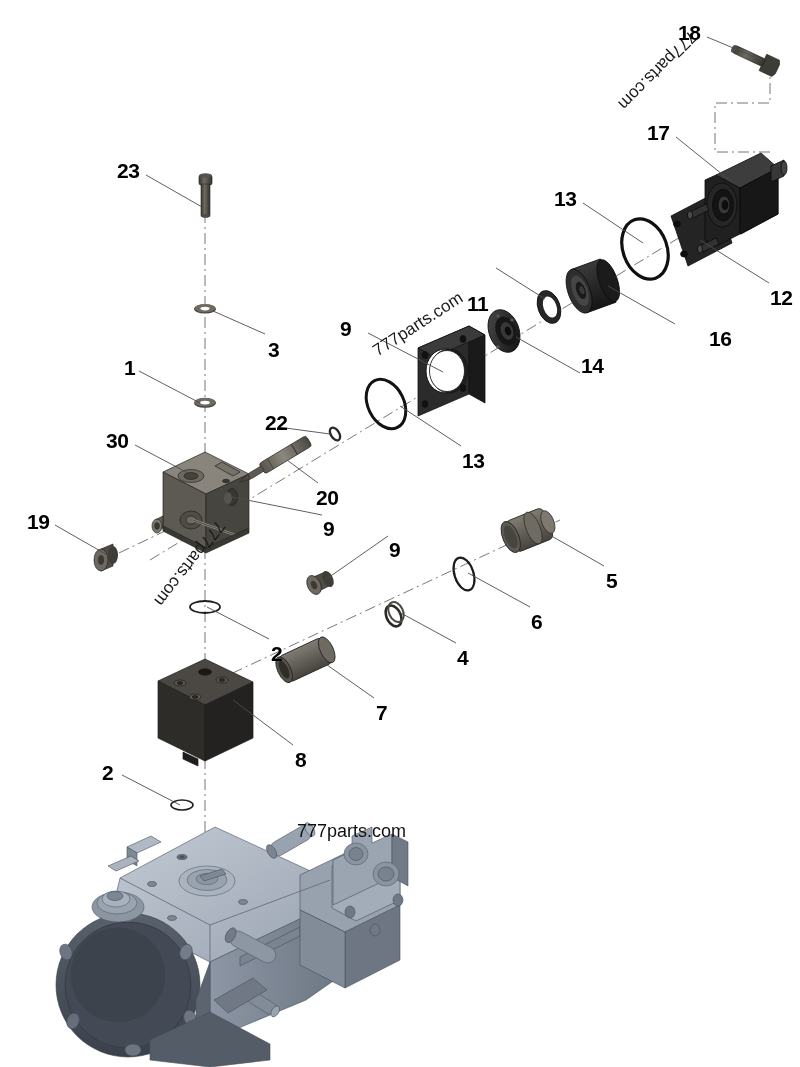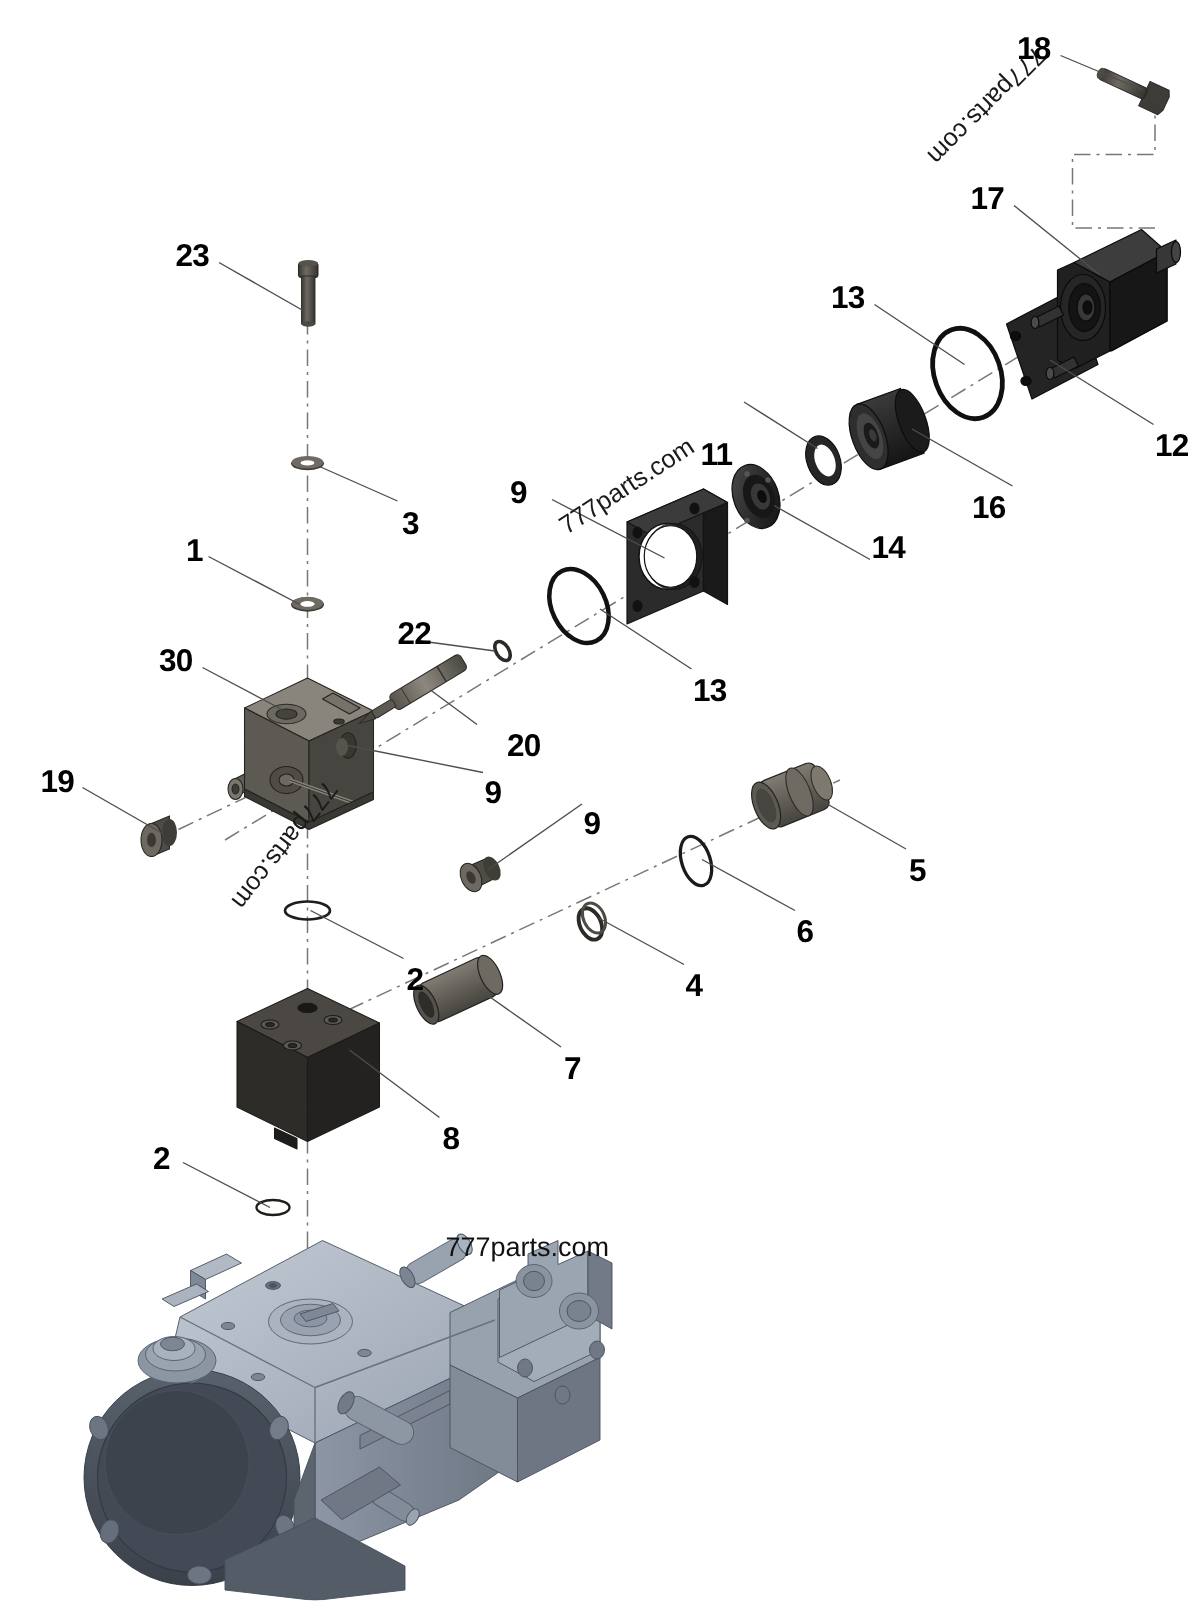--- a/index.html
+++ b/index.html
@@ -443,35 +443,35 @@
     <div class="wm" style="left:228px; top:528px; transform:rotate(128deg); transform-origin:0 0;">777parts.com</div>
     <div class="wm plain" style="left:297px; top:822px;">777parts.com</div>
   </div>
 
   <div id="callout-layer">
       <div class="callout-num" style="left: 117px; top: 160px;">23</div>
       <div class="callout-num" style="left: 268px; top: 339px;">3</div>
       <div class="callout-num" style="left: 124px; top: 357px;">1</div>
       <div class="callout-num" style="left: 106px; top: 430px;">30</div>
       <div class="callout-num" style="left: 265px; top: 412px;">22</div>
-      <div class="callout-num" style="left: 338px; top: 487px;">20</div>
+      <div class="callout-num" style="left: 316px; top: 487px;">20</div>
       <div class="callout-num" style="left: 323px; top: 518px;">9</div>
       <div class="callout-num" style="left: 27px; top: 511px;">19</div>
       <div class="callout-num" style="left: 389px; top: 539px;">9</div>
       <div class="callout-num" style="left: 271px; top: 643px;">2</div>
       <div class="callout-num" style="left: 376px; top: 702px;">7</div>
       <div class="callout-num" style="left: 295px; top: 749px;">8</div>
       <div class="callout-num" style="left: 102px; top: 762px;">2</div>
       <div class="callout-num" style="left: 457px; top: 647px;">4</div>
       <div class="callout-num" style="left: 531px; top: 611px;">6</div>
       <div class="callout-num" style="left: 606px; top: 570px;">5</div>
       <div class="callout-num" style="left: 340px; top: 318px;">9</div>
       <div class="callout-num" style="left: 462px; top: 450px;">13</div>
       <div class="callout-num" style="left: 467px; top: 253px; margin-top: 40px;">11</div>
       <div class="callout-num" style="left: 581px; top: 355px;">14</div>
-      <div class="callout-num" style="left: 648px; top: 328px;">16</div>
+      <div class="callout-num" style="left: 709px; top: 328px;">16</div>
       <div class="callout-num" style="left: 554px; top: 188px;">13</div>
       <div class="callout-num" style="left: 770px; top: 287px;">12</div>
       <div class="callout-num" style="left: 647px; top: 122px;">17</div>
       <div class="callout-num" style="left: 678px; top: 22px;">18</div>
     </div>
 
 </div>
 
 </body></html>

